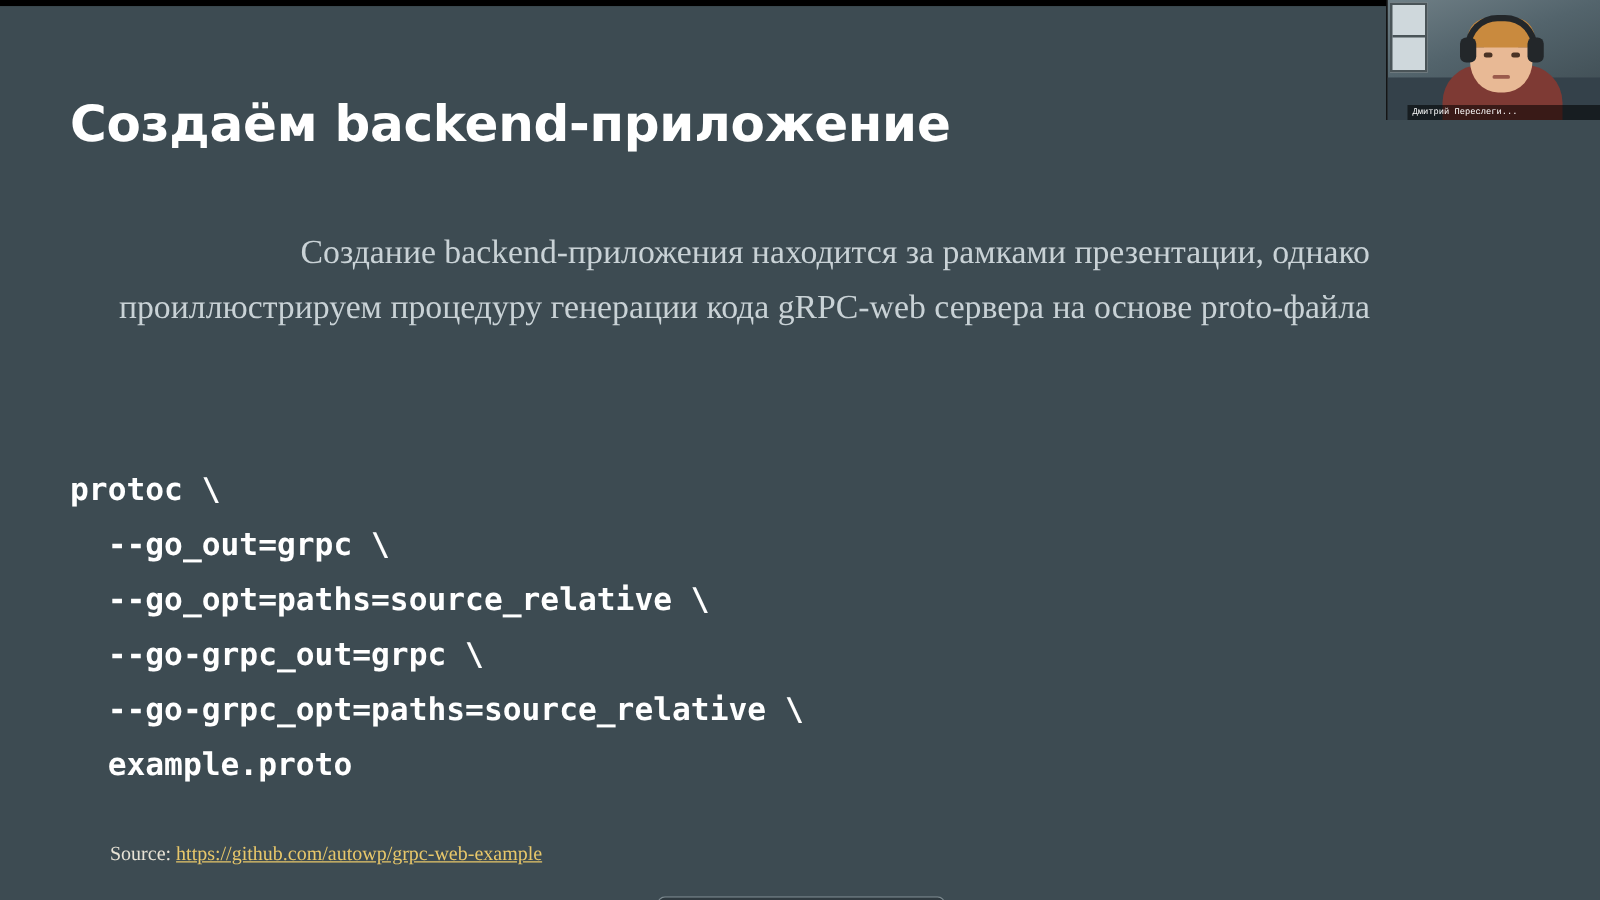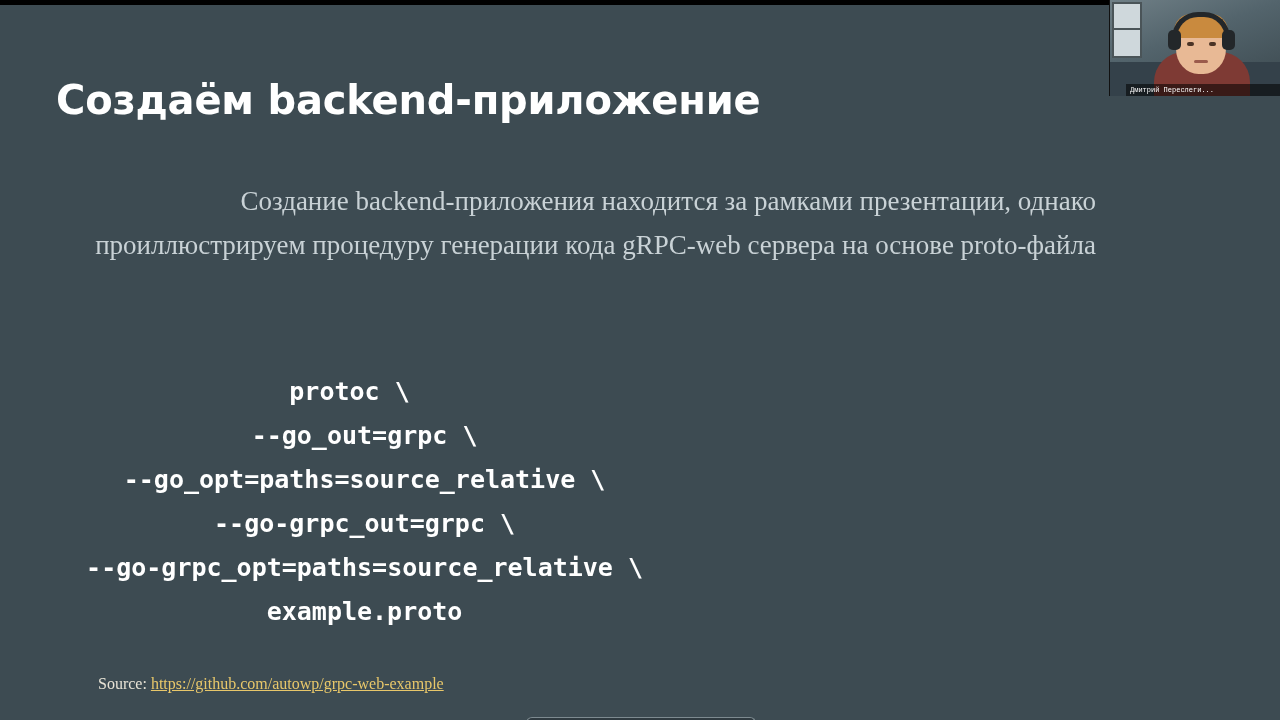--- a/index.html
+++ b/index.html
@@ -62,25 +62,24 @@
   .code {
     position: absolute;
     left: 56px;
     top: 340px;
     font-family: "DejaVu Sans Mono", monospace;
     font-size: 25px;
     font-weight: 700;
     line-height: 44px;
     color: #ffffff;
     white-space: pre;
-    text-align: center;
   }
   .source {
     position: absolute;
-    left: 98px;
+    left: 88px;
     top: 670px;
     font-family: "Liberation Serif", serif;
     font-size: 16px;
     color: #e8e3d6;
   }
   .source a {
     color: #e8c76a;
     text-decoration: underline;
   }
   .bottom-notch {

